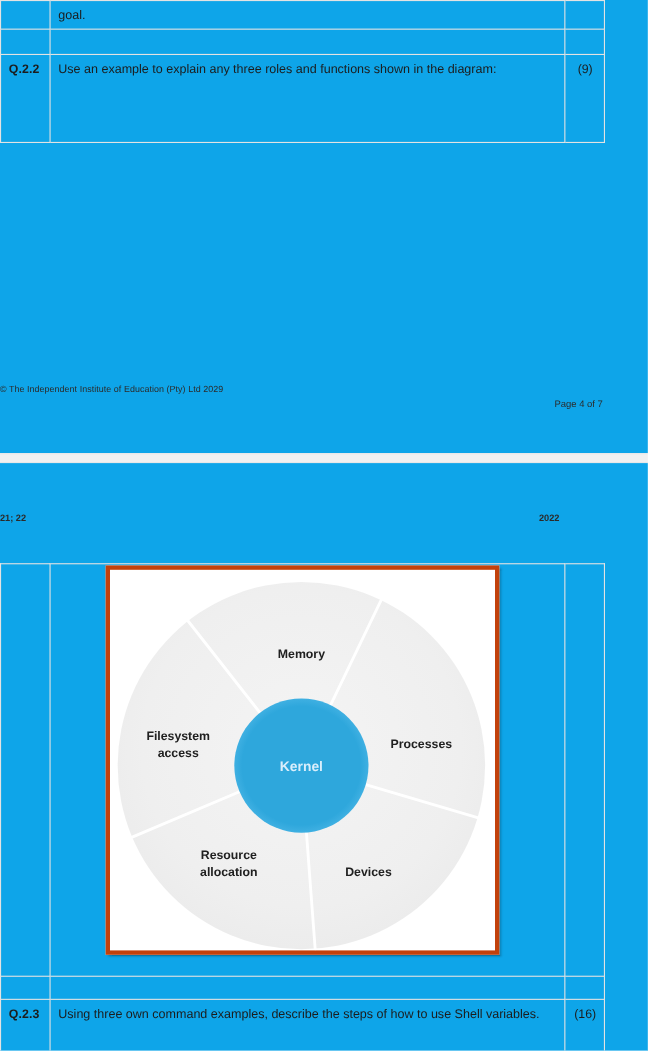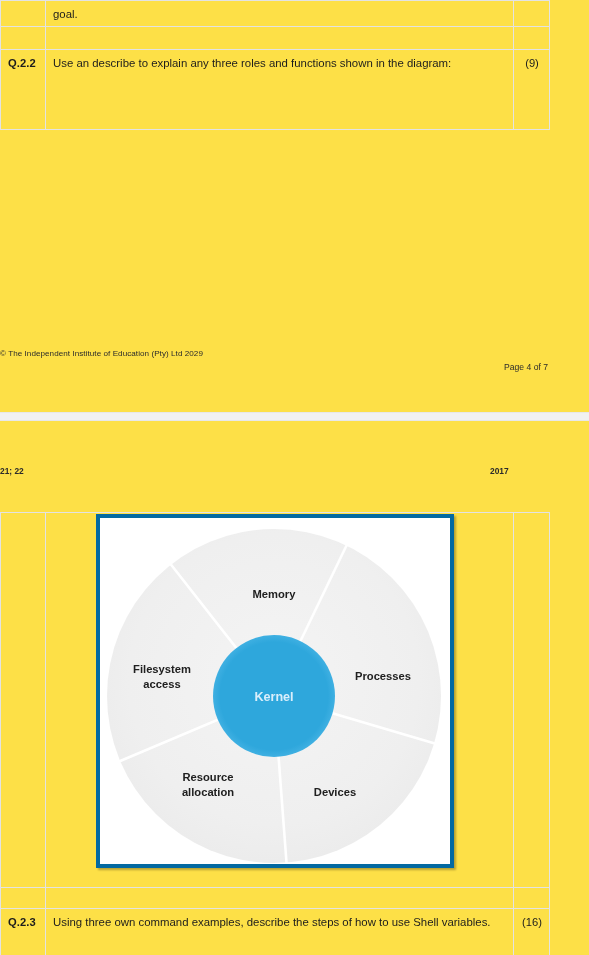--- a/index.html
+++ b/index.html
@@ -15,21 +15,21 @@
     font-family: "Liberation Sans", sans-serif;
     color: #1a1a1a;
     -webkit-font-smoothing: antialiased;
   }
 
   
   .page {
     position: absolute;
     left: 0;
     width: 589px;
-    background: #fde047;
+    background: #0ea5e9;
   }
   #page-1 { top: 0; height: 412px; }
   #page-gap {
     position: absolute;
     left: 0;
     top: 412px;
     width: 589px;
     height: 9px;
     background: #f1f1f1;
     border-top: 1px solid #e8e8e8;
@@ -99,21 +99,21 @@
     color: #2b2b2b;
   }
 
   
   .figure-box {
     position: absolute;
     left: 96px;
     top: 514px;
     width: 358px;
     height: 354px;
-    border: 4px solid #0369a1;
+    border: 4px solid #c2410c;
     background: #ffffff;
     box-sizing: border-box;
     box-shadow: 2px 2px 2px rgba(0,0,0,.28);
   }
   .figure-box svg { display: block; }
 
   .seg-label {
     font-family: "Liberation Sans", sans-serif;
     font-weight: bold;
     font-size: 11.2px;
@@ -162,42 +162,42 @@
               <span class="marks-txt"></span>
             </div>
           </td>
     </tr>
     <tr>
       <td class="col-code">
             <div class="cell-pad" style="height:71px;"><span class="code-txt">Q.2.2</span></div>
           </td>
       <td class="col-body">
             <div class="cell-pad" style="height:71px;">
-              <span class="body-txt">Use an describe to explain any three roles and functions shown in the diagram:</span>
+              <span class="body-txt">Use an example to explain any three roles and functions shown in the diagram:</span>
             </div>
           </td>
       <td class="col-marks">
             <div class="cell-pad" style="height:71px;">
               <span class="marks-txt">(9)</span>
             </div>
           </td>
     </tr>
   </tbody>
     </table>
 
   <div class="copyright">© The Independent Institute of Education (Pty) Ltd 2029</div>
   <div class="pagenum">Page 4 of 7</div>
 </div>
 
 <div id="page-gap"></div>
 
 <div class="page" id="page-2">
 
   <div class="hdr-left" style="top:45px;">21; 22</div>
-  <div class="hdr-right" style="top:45px;">2017</div>
+  <div class="hdr-right" style="top:45px;">2022</div>
 
   <table class="qtable" style="top:91px;">
     <tbody>
         <tr>
       <td class="col-code">
             <div class="cell-pad" style="height:366px;"><span class="code-txt"></span></div>
           </td>
       <td class="col-body">
             <div class="cell-pad" style="height:366px;">
               <span class="body-txt"></span>

